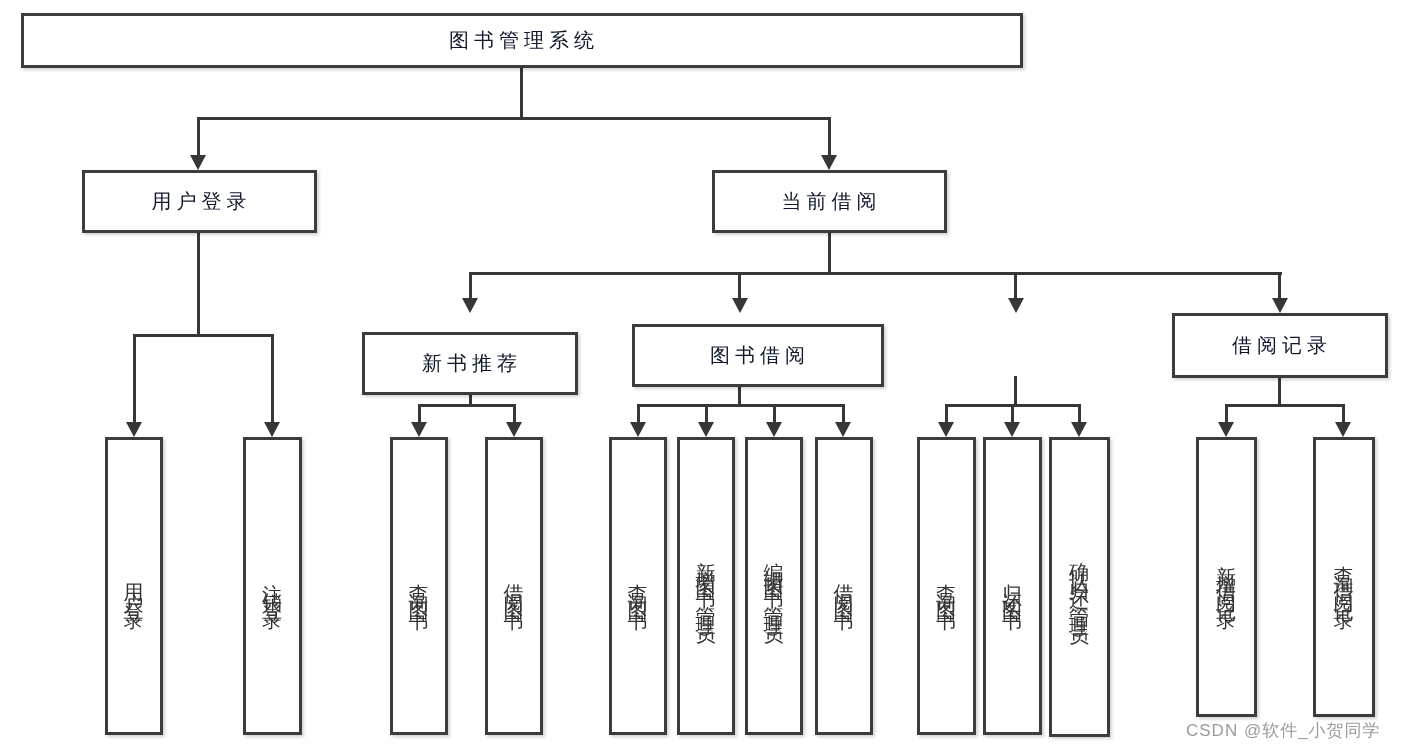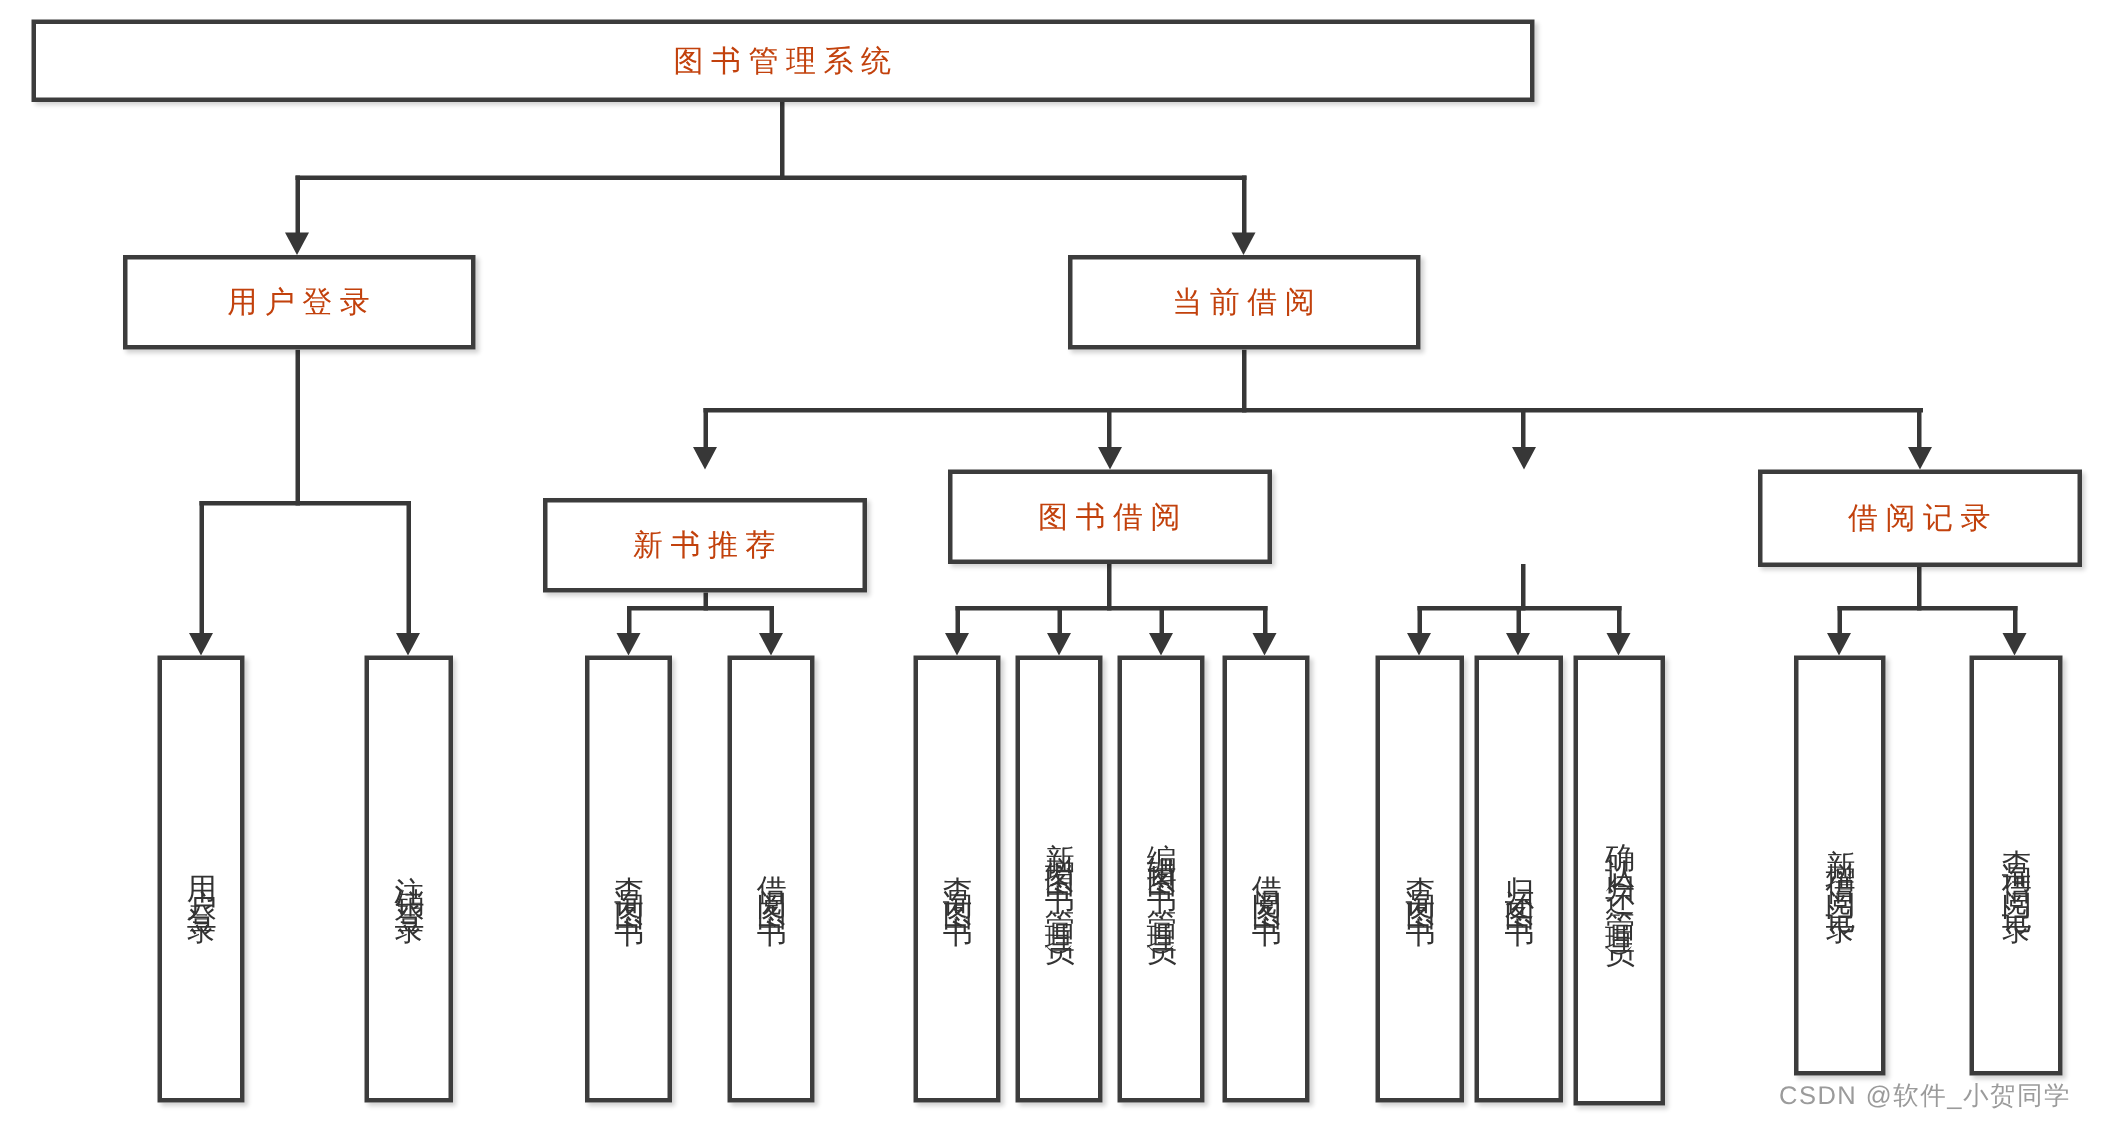--- a/index.html
+++ b/index.html
@@ -8,21 +8,21 @@
     position:relative;width:1405px;height:747px;background:#ffffff;overflow:hidden;
     color:#333333;
   }
   
   .nbox{
     position:absolute;box-sizing:border-box;
     border:3px solid #3c3c3c;background:#ffffff;
     box-shadow:2px 2px 3px rgba(0,0,0,0.18);
     display:flex;align-items:center;justify-content:center;
   }
-  .hbox{font-size:20px;letter-spacing:5px;color:#c2410c;}
+  .hbox{font-size:20px;letter-spacing:5px;color:#0f172a;}
   .hbox .hlabel{white-space:nowrap;transform:translateX(2px);}
   .vbox{font-size:20px;color:#333333;}
   .vbox .vlabel{
     writing-mode:vertical-rl;text-orientation:mixed;
     letter-spacing:9px;line-height:1;white-space:nowrap;
   }
   
   .vline,.hline{position:absolute;background:#373737;}
   .vline{width:3px;}
   .hline{height:3px;}
@@ -110,21 +110,21 @@
   <div class="nbox hbox" style="left:82px;top:170px;width:235px;height:63px">
     <span class="hlabel">用户登录</span>
   </div>
   <div class="nbox hbox" style="left:712px;top:170px;width:235px;height:63px">
     <span class="hlabel">当前借阅</span>
   </div>
 
   <div class="nbox hbox" style="left:362px;top:332px;width:216px;height:63px">
     <span class="hlabel">新书推荐</span>
   </div>
-  <div class="nbox hbox" style="left:632px;top:313px;width:216px;height:63px">
+  <div class="nbox hbox" style="left:632px;top:324px;width:252px;height:63px">
     <span class="hlabel">图书借阅</span>
   </div>
   <div class="nbox hbox" style="left:1172px;top:313px;width:216px;height:65px">
     <span class="hlabel">借阅记录</span>
   </div>
 
   <div class="nbox vbox" style="left:105px;top:437px;width:58px;height:298px">
     <span class="vlabel">用户登录</span>
   </div>
   <div class="nbox vbox" style="left:243px;top:437px;width:59px;height:298px">

